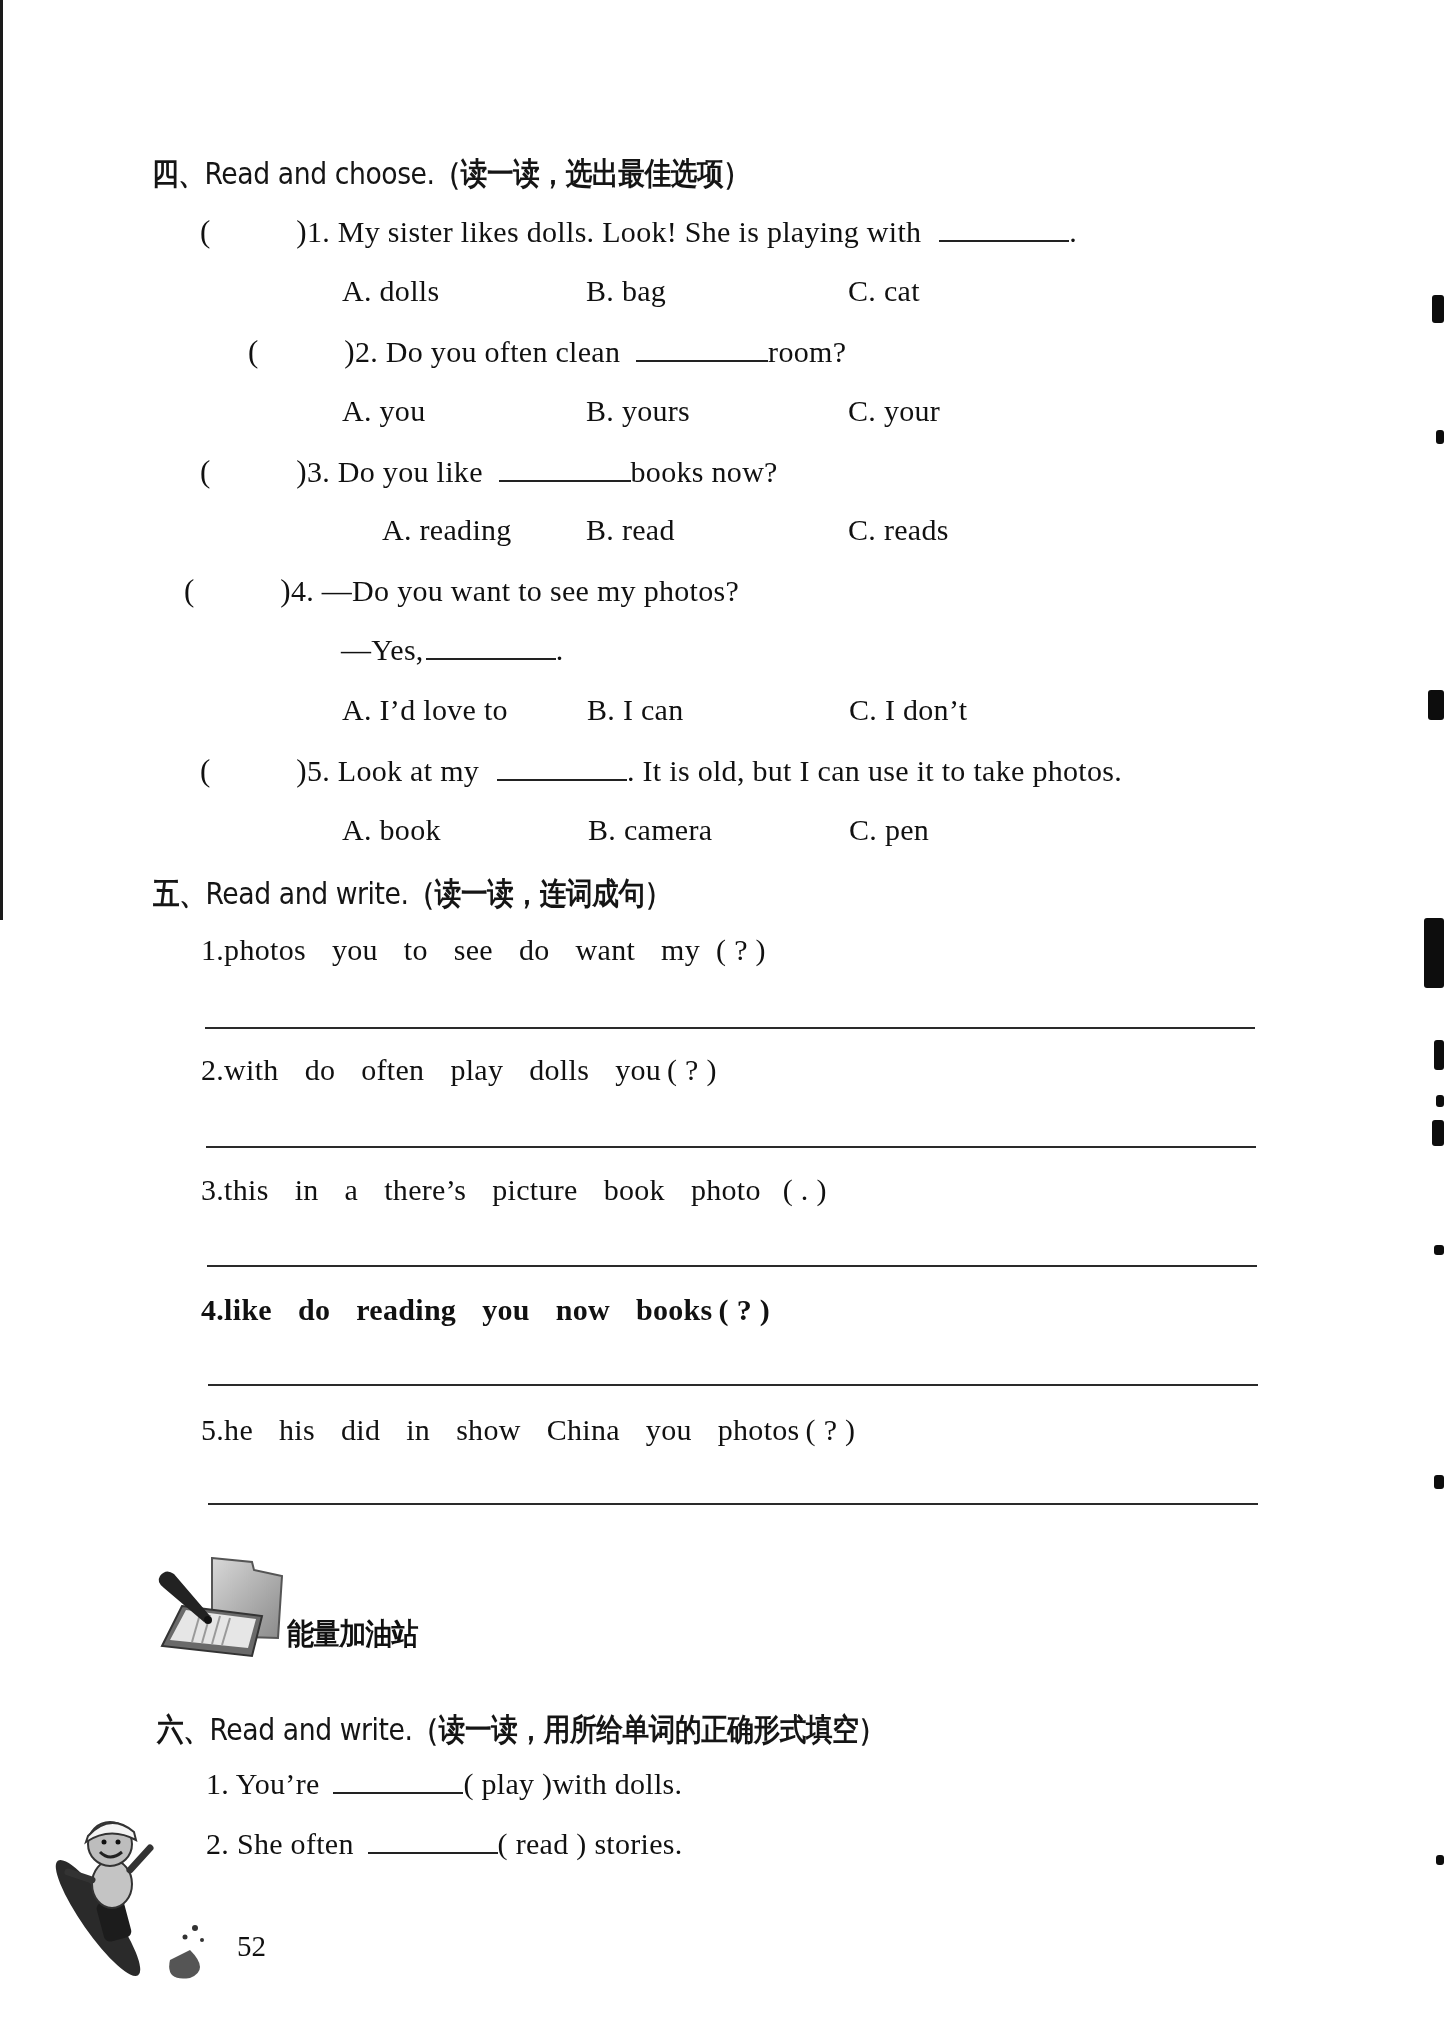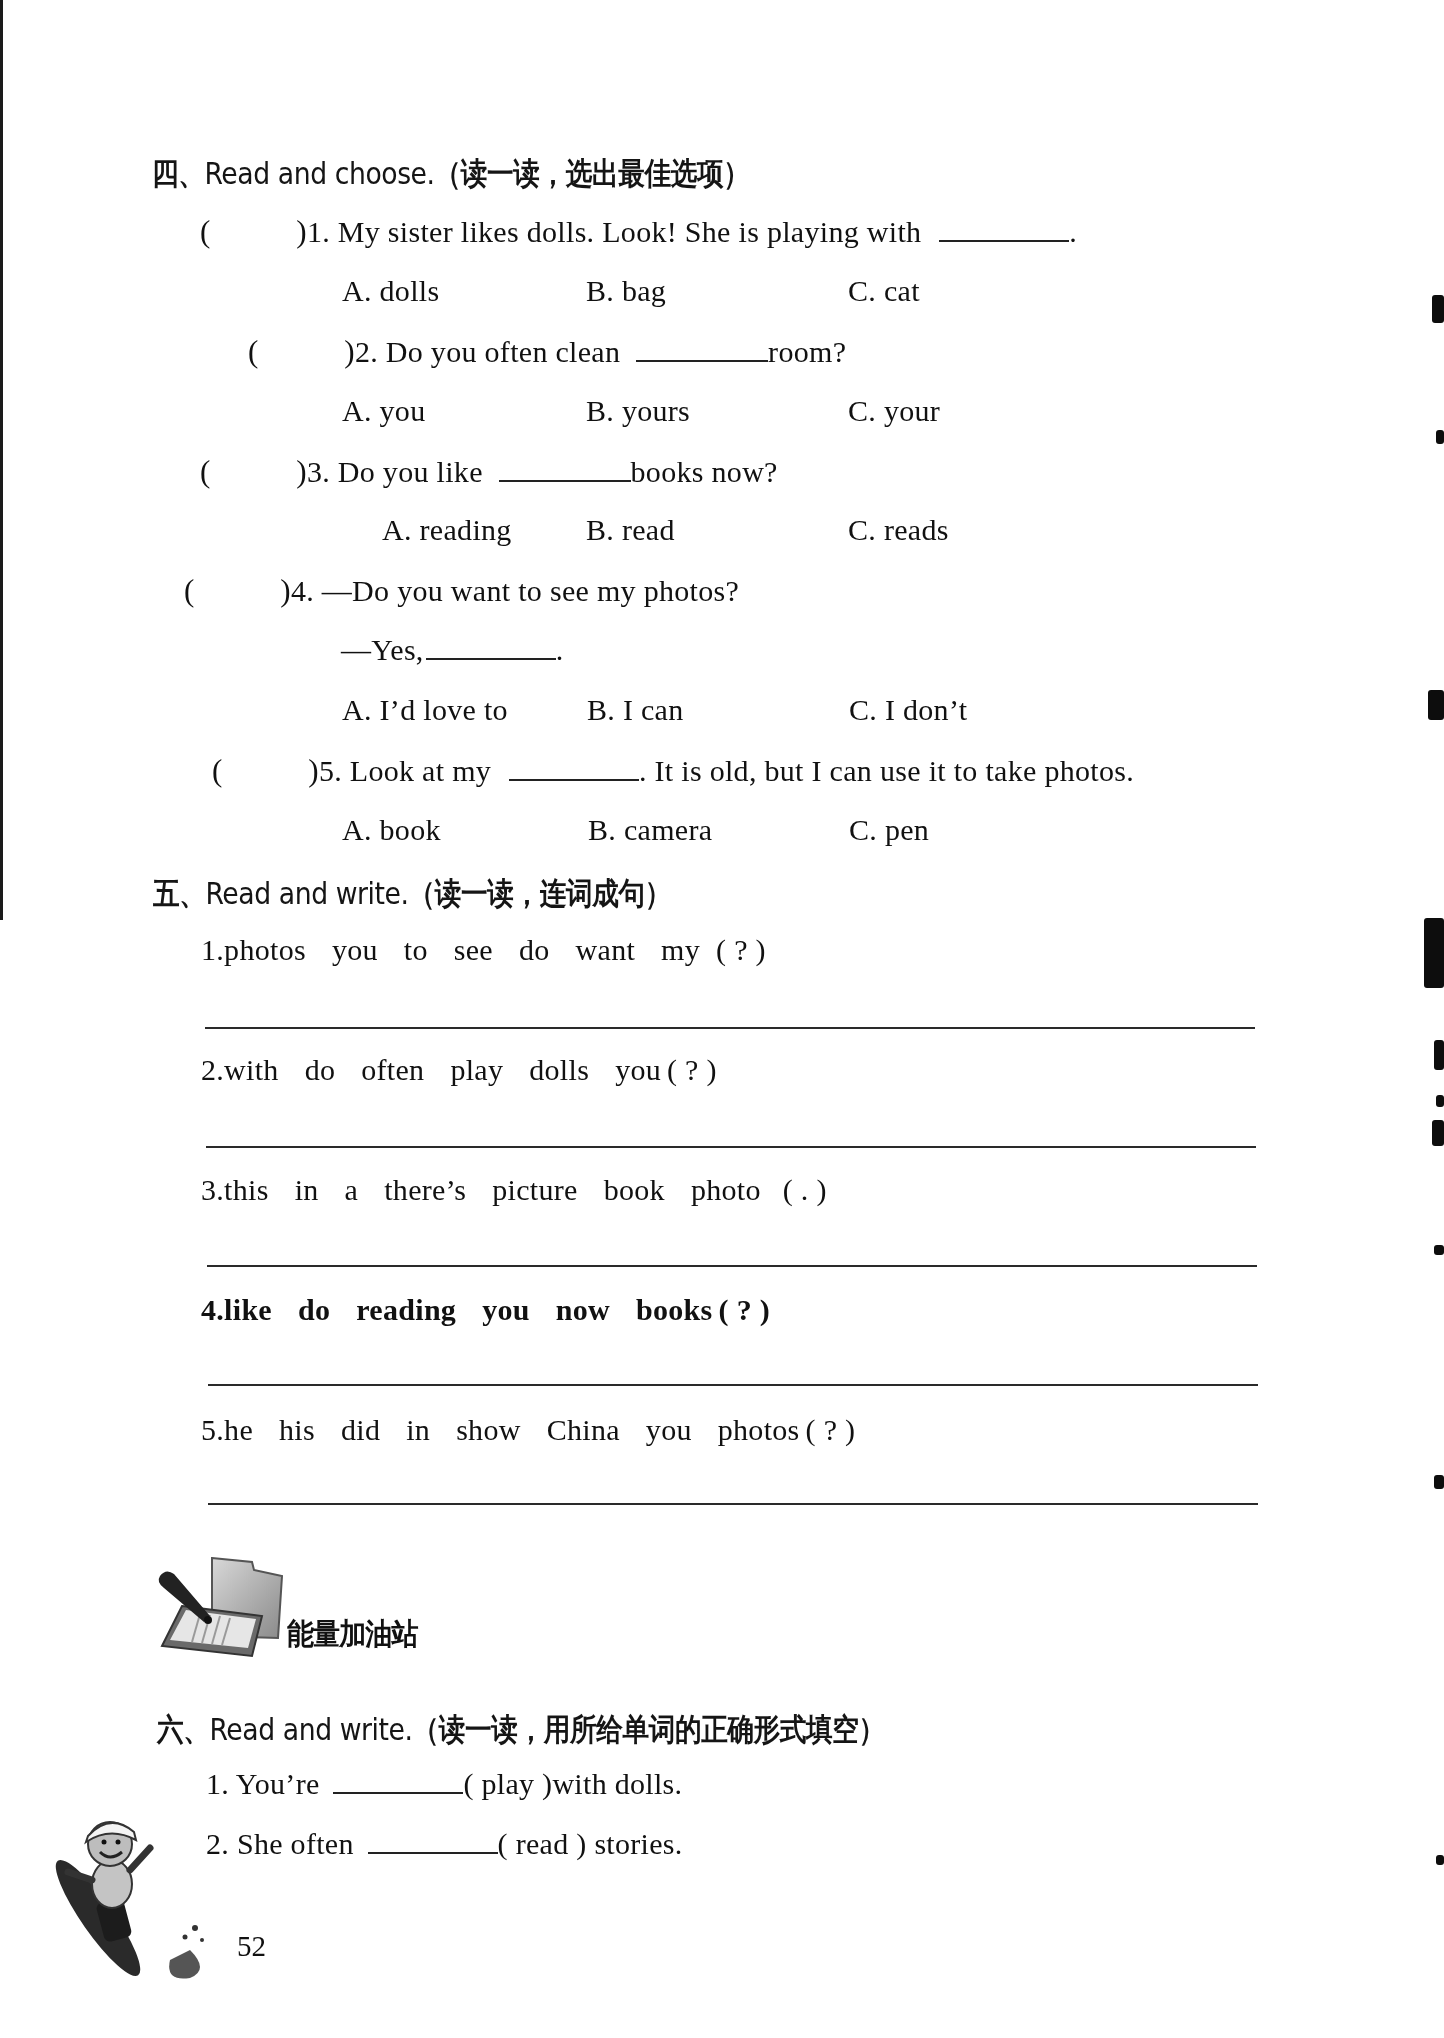--- a/index.html
+++ b/index.html
@@ -86,21 +86,21 @@
   <span class="paren">)</span><span>4.</span>
   <span>—Do you want to see my photos?</span>
 </div>
 <div class="abs q" style="left:341px;top:633px;">
   <span>—Yes,</span><span class="blank" style="width:130px;margin-left:2px;"></span><span>.</span>
 </div>
 <div class="abs q" style="left:342px;top:693px;">A. I’d love to</div>
 <div class="abs q" style="left:587px;top:693px;">B. I can</div>
 <div class="abs q" style="left:849px;top:693px;">C. I don’t</div>
 
-<div class="abs q" style="left:212px;top:753px;text-align:center;">
+<div class="abs q" style="left:200px;top:753px;text-align:center;">
   <span class="paren">(</span>
   <span style="display:inline-block;width:70px;"></span>
   <span class="paren">)</span><span>5.</span>
   <span>Look at my</span>
   <span class="blank" style="width:130px;margin-left:10px;"></span><span>. It is old, but I can use it to take photos.</span>
 </div>
 <div class="abs q" style="left:342px;top:813px;">A. book</div>
 <div class="abs q" style="left:588px;top:813px;">B. camera</div>
 <div class="abs q" style="left:849px;top:813px;">C. pen</div>
 

